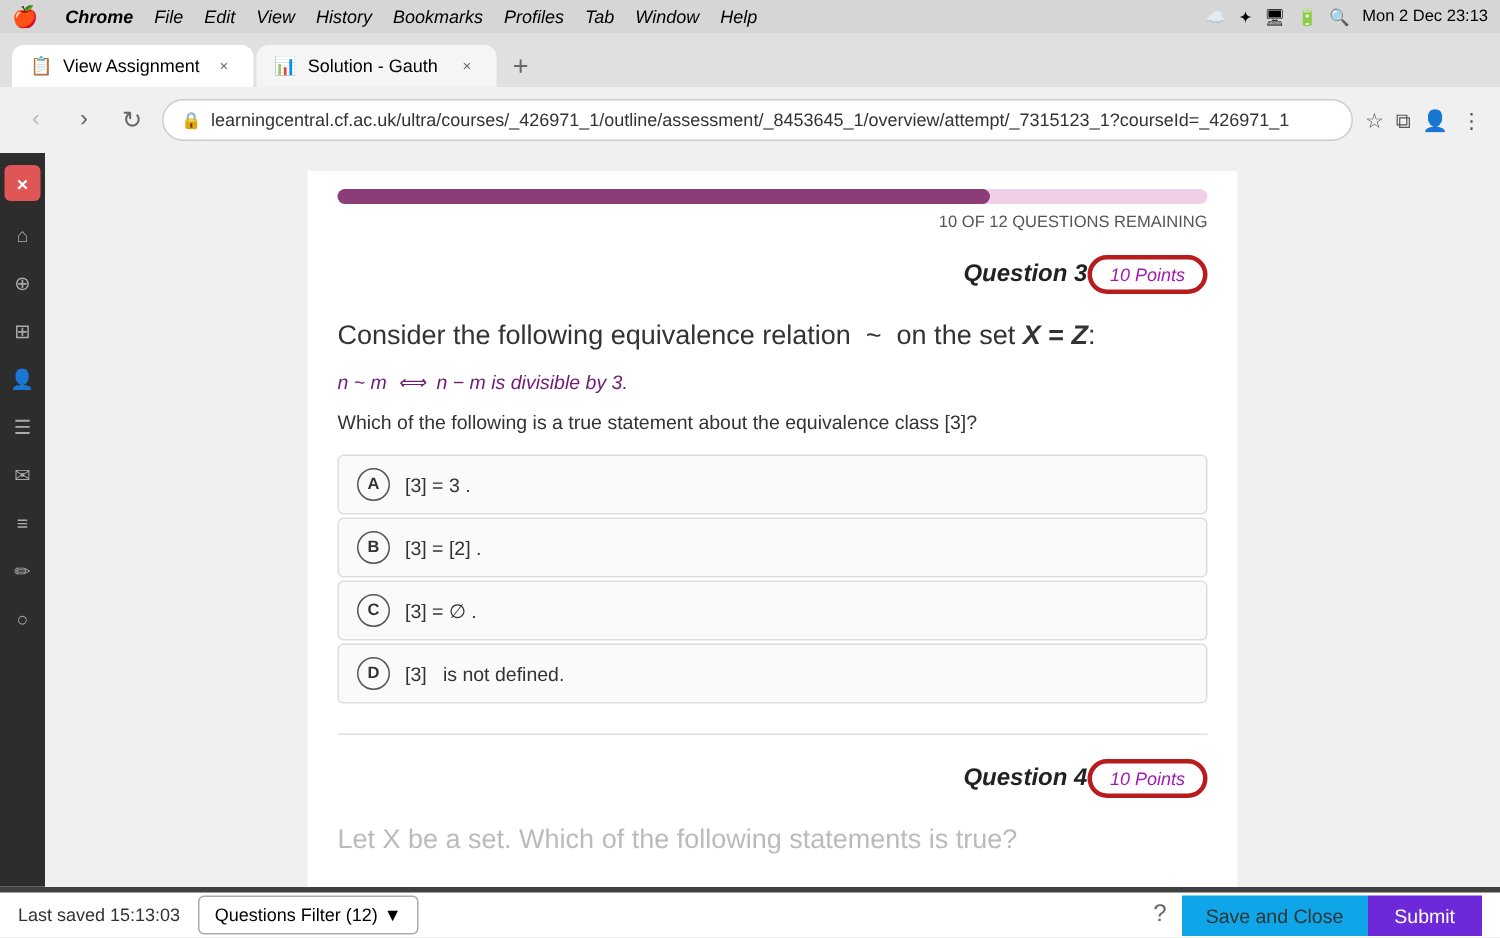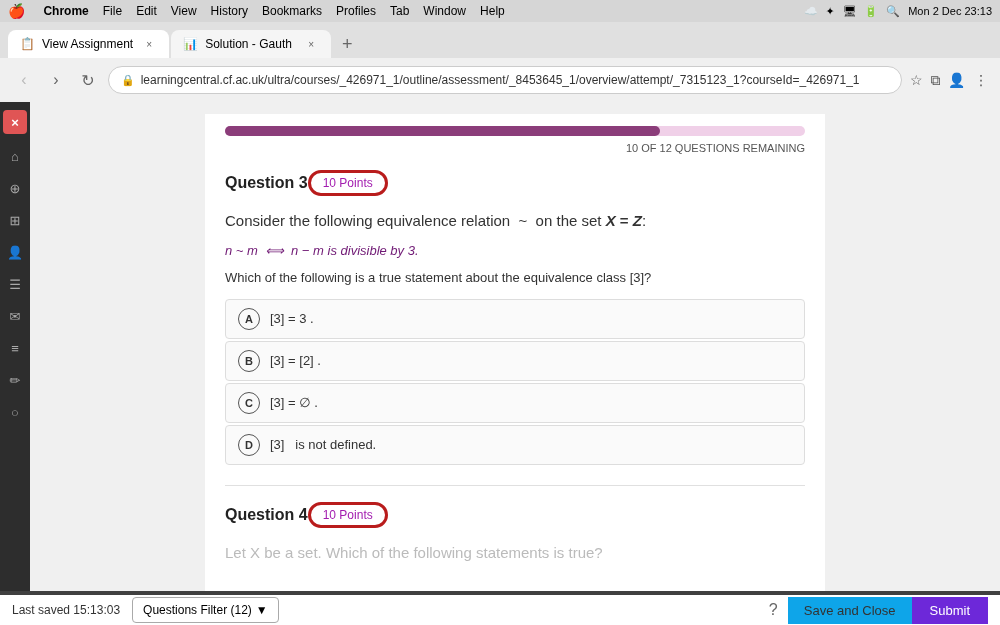--- a/index.html
+++ b/index.html
@@ -10,21 +10,21 @@
       height: 22px;
       background: #d6d6d6;
       display: flex;
       align-items: center;
       padding: 0 8px;
       gap: 14px;
       font-size: 12px;
       font-weight: 500;
     }
     .menubar-apple { font-size: 14px; margin-right: 4px; }
-    .menubar-item { cursor: default; }
+    .menubar-item { cursor: default; font-style: italic; }
     .menubar-item.bold { font-weight: 700; }
     .menubar-right { margin-left: auto; display: flex; align-items: center; gap: 8px; font-size: 11px; }
     .tab-bar {
       height: 36px;
       background: #e0e0e0;
       display: flex;
       align-items: flex-end;
       padding: 0 8px;
       gap: 2px;
     }
@@ -131,38 +131,39 @@
       color: #555;
       margin-bottom: 16px;
     }
 
     
     .question-block {
       margin-bottom: 20px;
     }
     .question-header {
       display: flex;
-      justify-content: flex-start;
+      justify-content: flex-end;
       align-items: center;
       margin-bottom: 14px;
+      font-style: italic;
     }
     .question-title {
       font-size: 16px;
       font-weight: 600;
       color: #222;
     }
     .points-badge {
       border: 3px solid #b91c1c;
       border-radius: 16px;
       padding: 3px 12px;
       font-size: 12px;
       color: #a21caf;
     }
     .question-body {
-      font-size: 15px;
+      font-size: 18px;
       color: #333;
       margin-bottom: 10px;
       line-height: 1.5;
     }
     .math-line {
       font-size: 13px;
       color: #701a75;
       margin-bottom: 12px;
       font-style: italic;
     }

